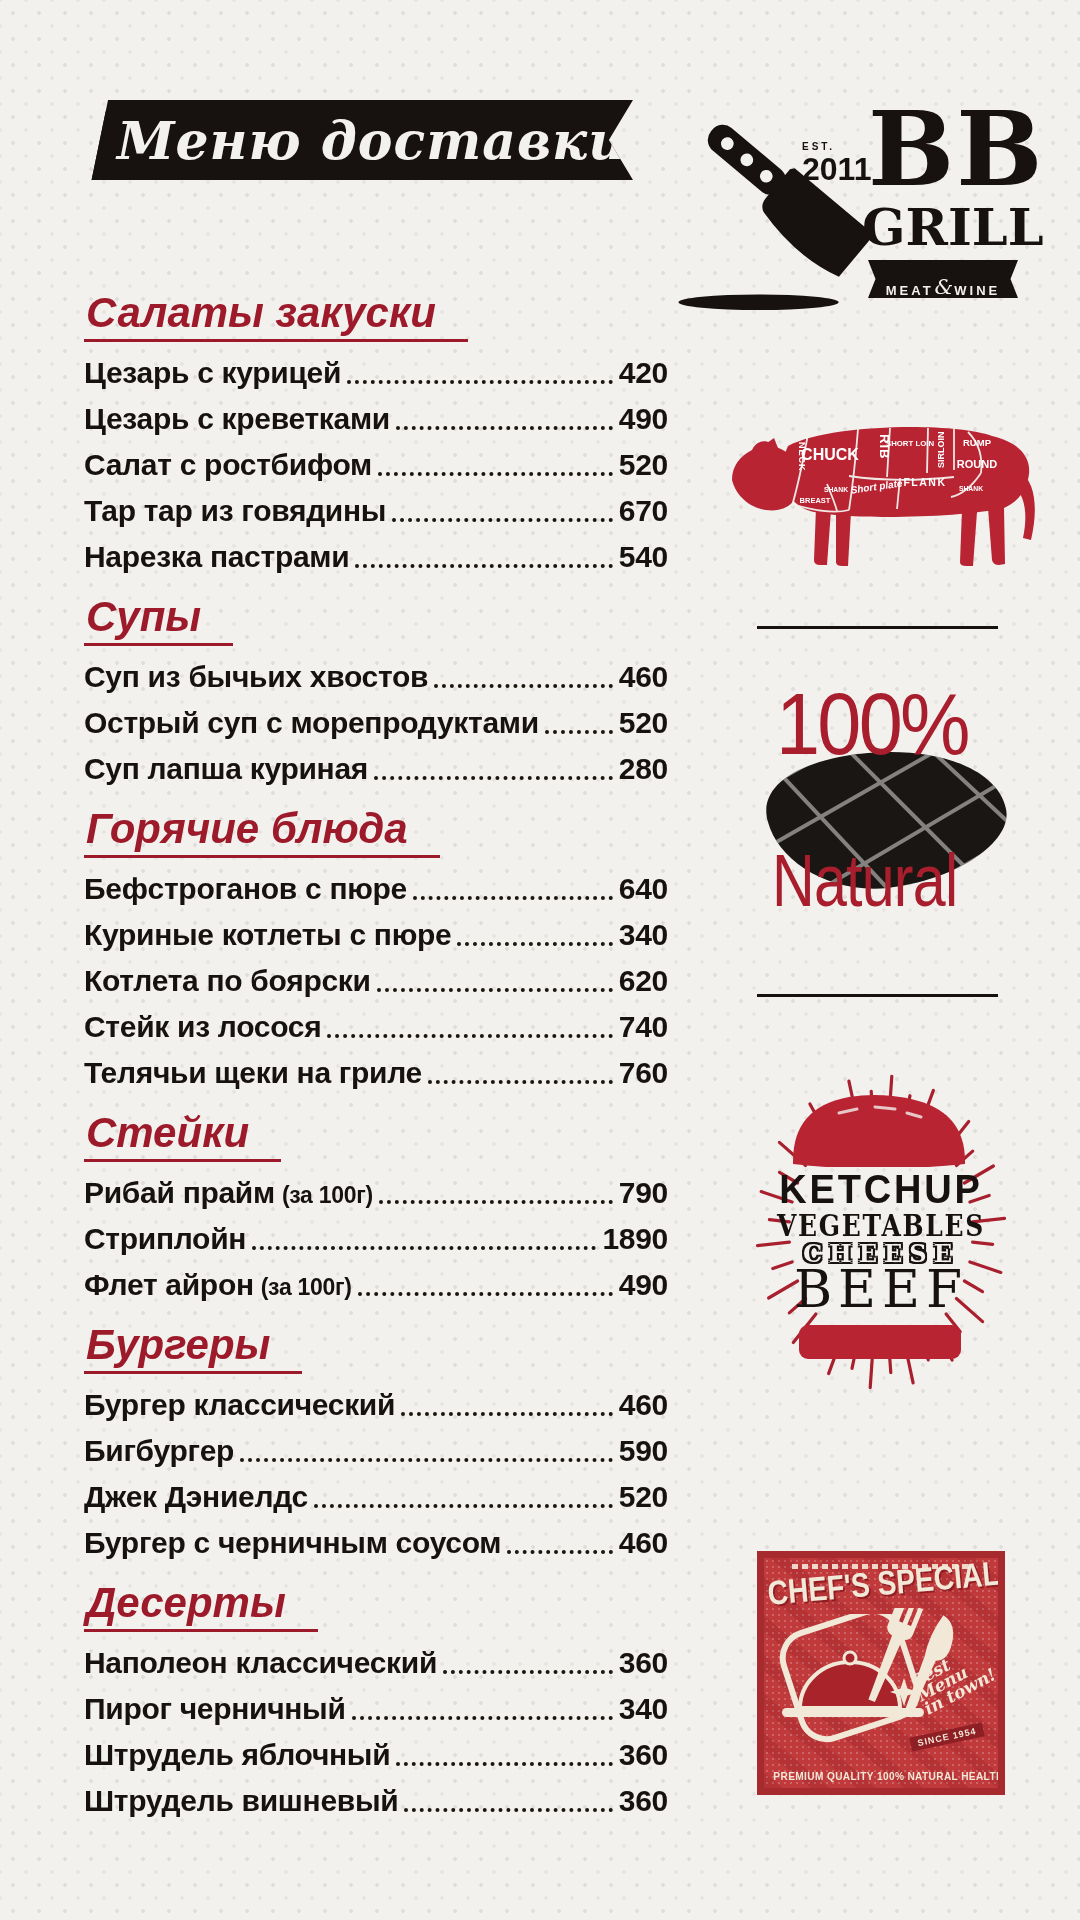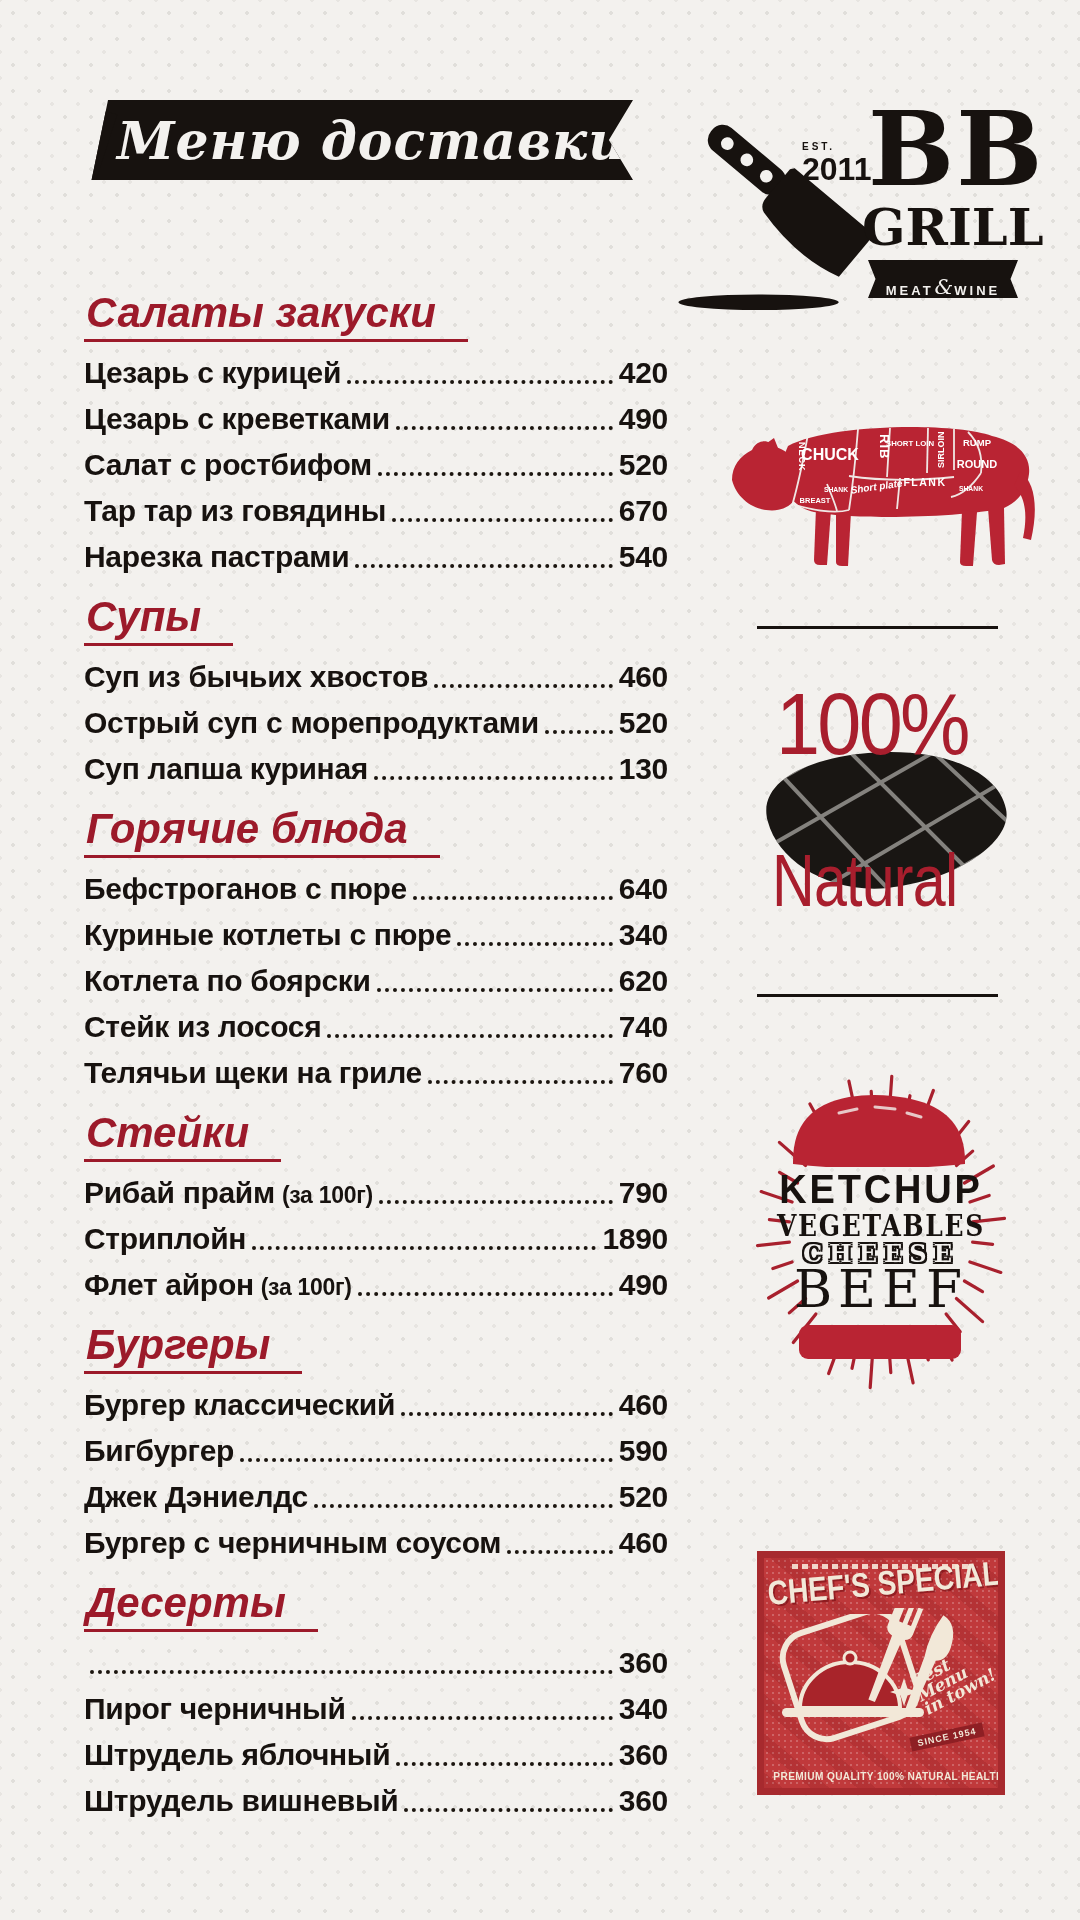--- a/index.html
+++ b/index.html
@@ -233,21 +233,21 @@
     <span class="item-name">Острый суп с морепродуктами</span>
 
     <span class="dots"></span>
     <span class="item-price">520</span>
   </div>
 
   <div class="m-row">
     <span class="item-name">Суп лапша куриная</span>
 
     <span class="dots"></span>
-    <span class="item-price">130</span>
+    <span class="item-price">280</span>
   </div>
 </div>
   </section>
 
   <section class="m-section">
     <h2 class="sec-title">Горячие блюда</h2>
     <div class="rows">
   <div class="m-row">
     <span class="item-name">Бефстроганов с пюре</span>
 
@@ -341,20 +341,21 @@
     <span class="dots"></span>
     <span class="item-price">460</span>
   </div>
 </div>
   </section>
 
   <section class="m-section">
     <h2 class="sec-title">Десерты</h2>
     <div class="rows">
   <div class="m-row">
+    <span class="item-name">Наполеон классический</span>
 
     <span class="dots"></span>
     <span class="item-price">360</span>
   </div>
 
   <div class="m-row">
     <span class="item-name">Пирог черничный</span>
 
     <span class="dots"></span>
     <span class="item-price">340</span>

